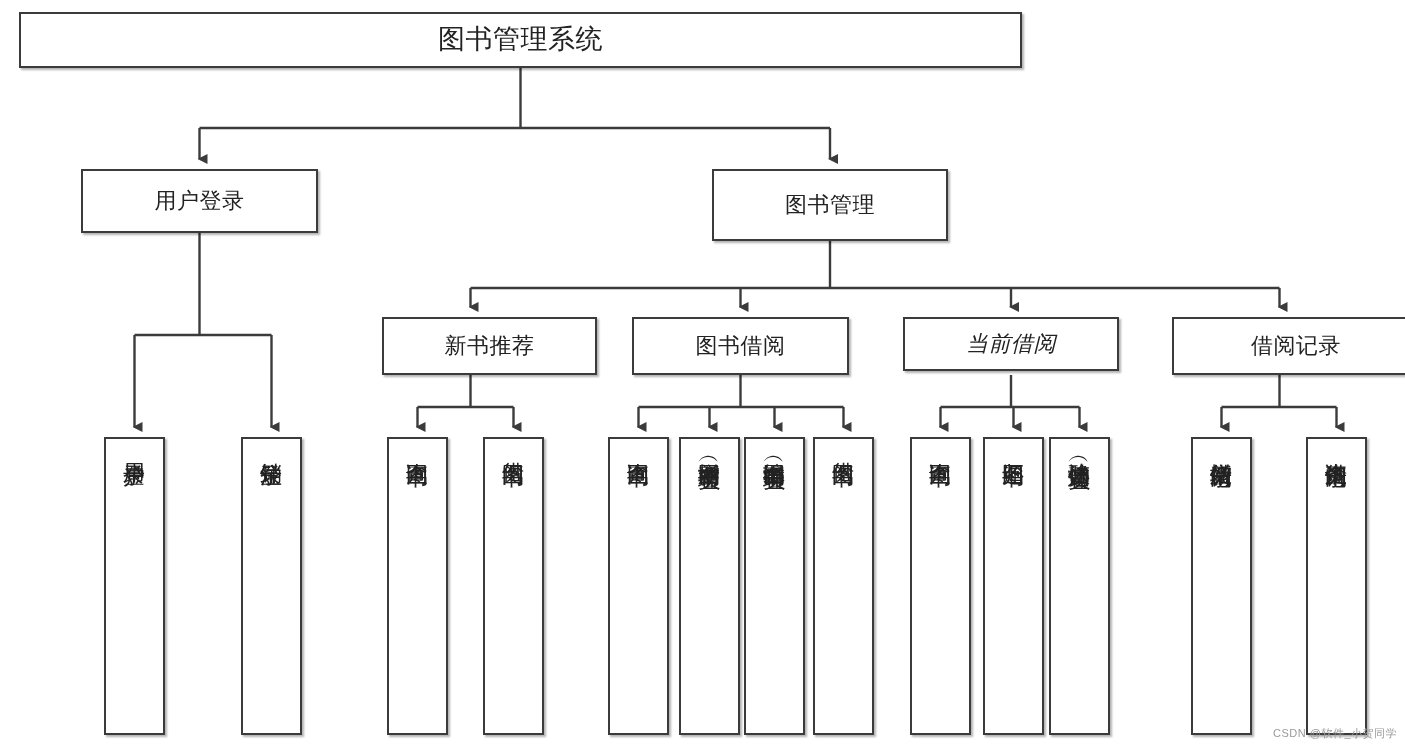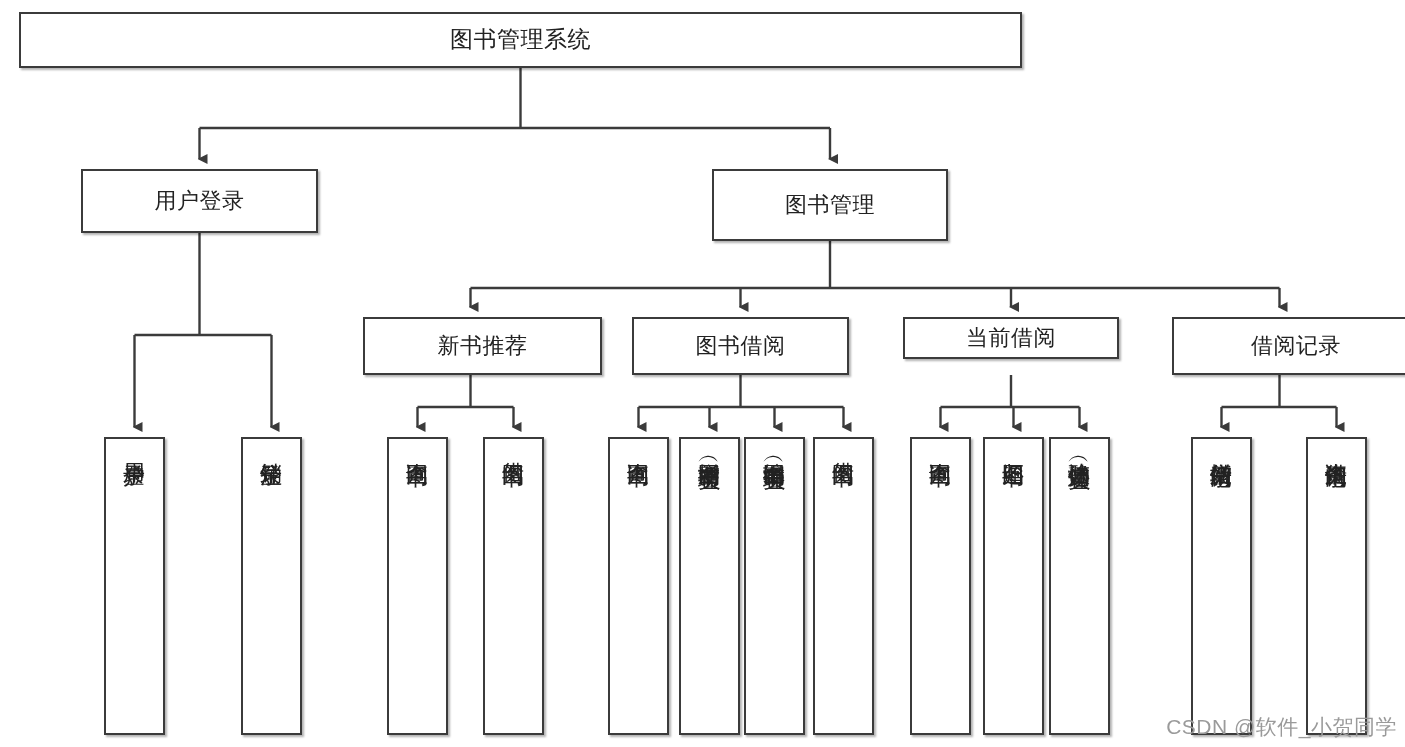--- a/index.html
+++ b/index.html
@@ -37,41 +37,41 @@
     color: #222222;
   }
   .node-label-h {
     font-size: 22px;
     line-height: 1.1;
     letter-spacing: 0.5px;
     white-space: nowrap;
     color: #222222;
   }
   .node.title .node-label-h {
-    font-size: 23px;
+    font-size: 27px;
   }
   .node.leaf {
     align-items: flex-start;
     justify-content: center;
     padding-top: 6px;
   }
   .node-label-v {
     writing-mode: vertical-rl;
     text-orientation: upright;
     font-size: 22px;
     line-height: 1.32;
     letter-spacing: 1px;
     color: #222222;
     white-space: nowrap;
   }
   .watermark {
     position: absolute;
     right: 8px;
     bottom: 6px;
-    font-size: 21px;
+    font-size: 11px;
     color: #9a9a9a;
     white-space: nowrap;
     letter-spacing: 0.5px;
   }
 </style>
 </head>
 <body>
 
 <div id="canvas">
 
@@ -121,27 +121,27 @@
   <div id="node-layer">
       <div class="node title" style="left: 19px; top: 12px; width: 1003px; height: 56px;">
         <span class="node-label-h">图书管理系统</span>
       </div>
       <div class="node" style="left: 81px; top: 169px; width: 237px; height: 64px;">
         <span class="node-label-h">用户登录</span>
       </div>
       <div class="node" style="left: 712px; top: 169px; width: 236px; height: 72px;">
         <span class="node-label-h">图书管理</span>
       </div>
-      <div class="node" style="left: 363px; top: 317px; width: 239px; height: 58px;">
+      <div class="node" style="left: 382px; top: 317px; width: 215px; height: 58px;">
         <span class="node-label-h">新书推荐</span>
       </div>
       <div class="node" style="left: 632px; top: 317px; width: 217px; height: 58px;">
         <span class="node-label-h">图书借阅</span>
       </div>
-      <div class="node" style="left: 903px; top: 317px; width: 216px; height: 42px;">
+      <div class="node" style="left: 903px; top: 317px; width: 216px; height: 54px; font-style: italic;">
         <span class="node-label-h">当前借阅</span>
       </div>
       <div class="node" style="left: 1172px; top: 317px; width: 248px; height: 58px;">
         <span class="node-label-h">借阅记录</span>
       </div>
       <div class="node leaf" style="left: 104px; top: 437px; width: 61px; height: 298px;">
         <span class="node-label-v">用户登录</span>
       </div>
       <div class="node leaf" style="left: 241px; top: 437px; width: 61px; height: 298px;">
         <span class="node-label-v">注销登录</span>

